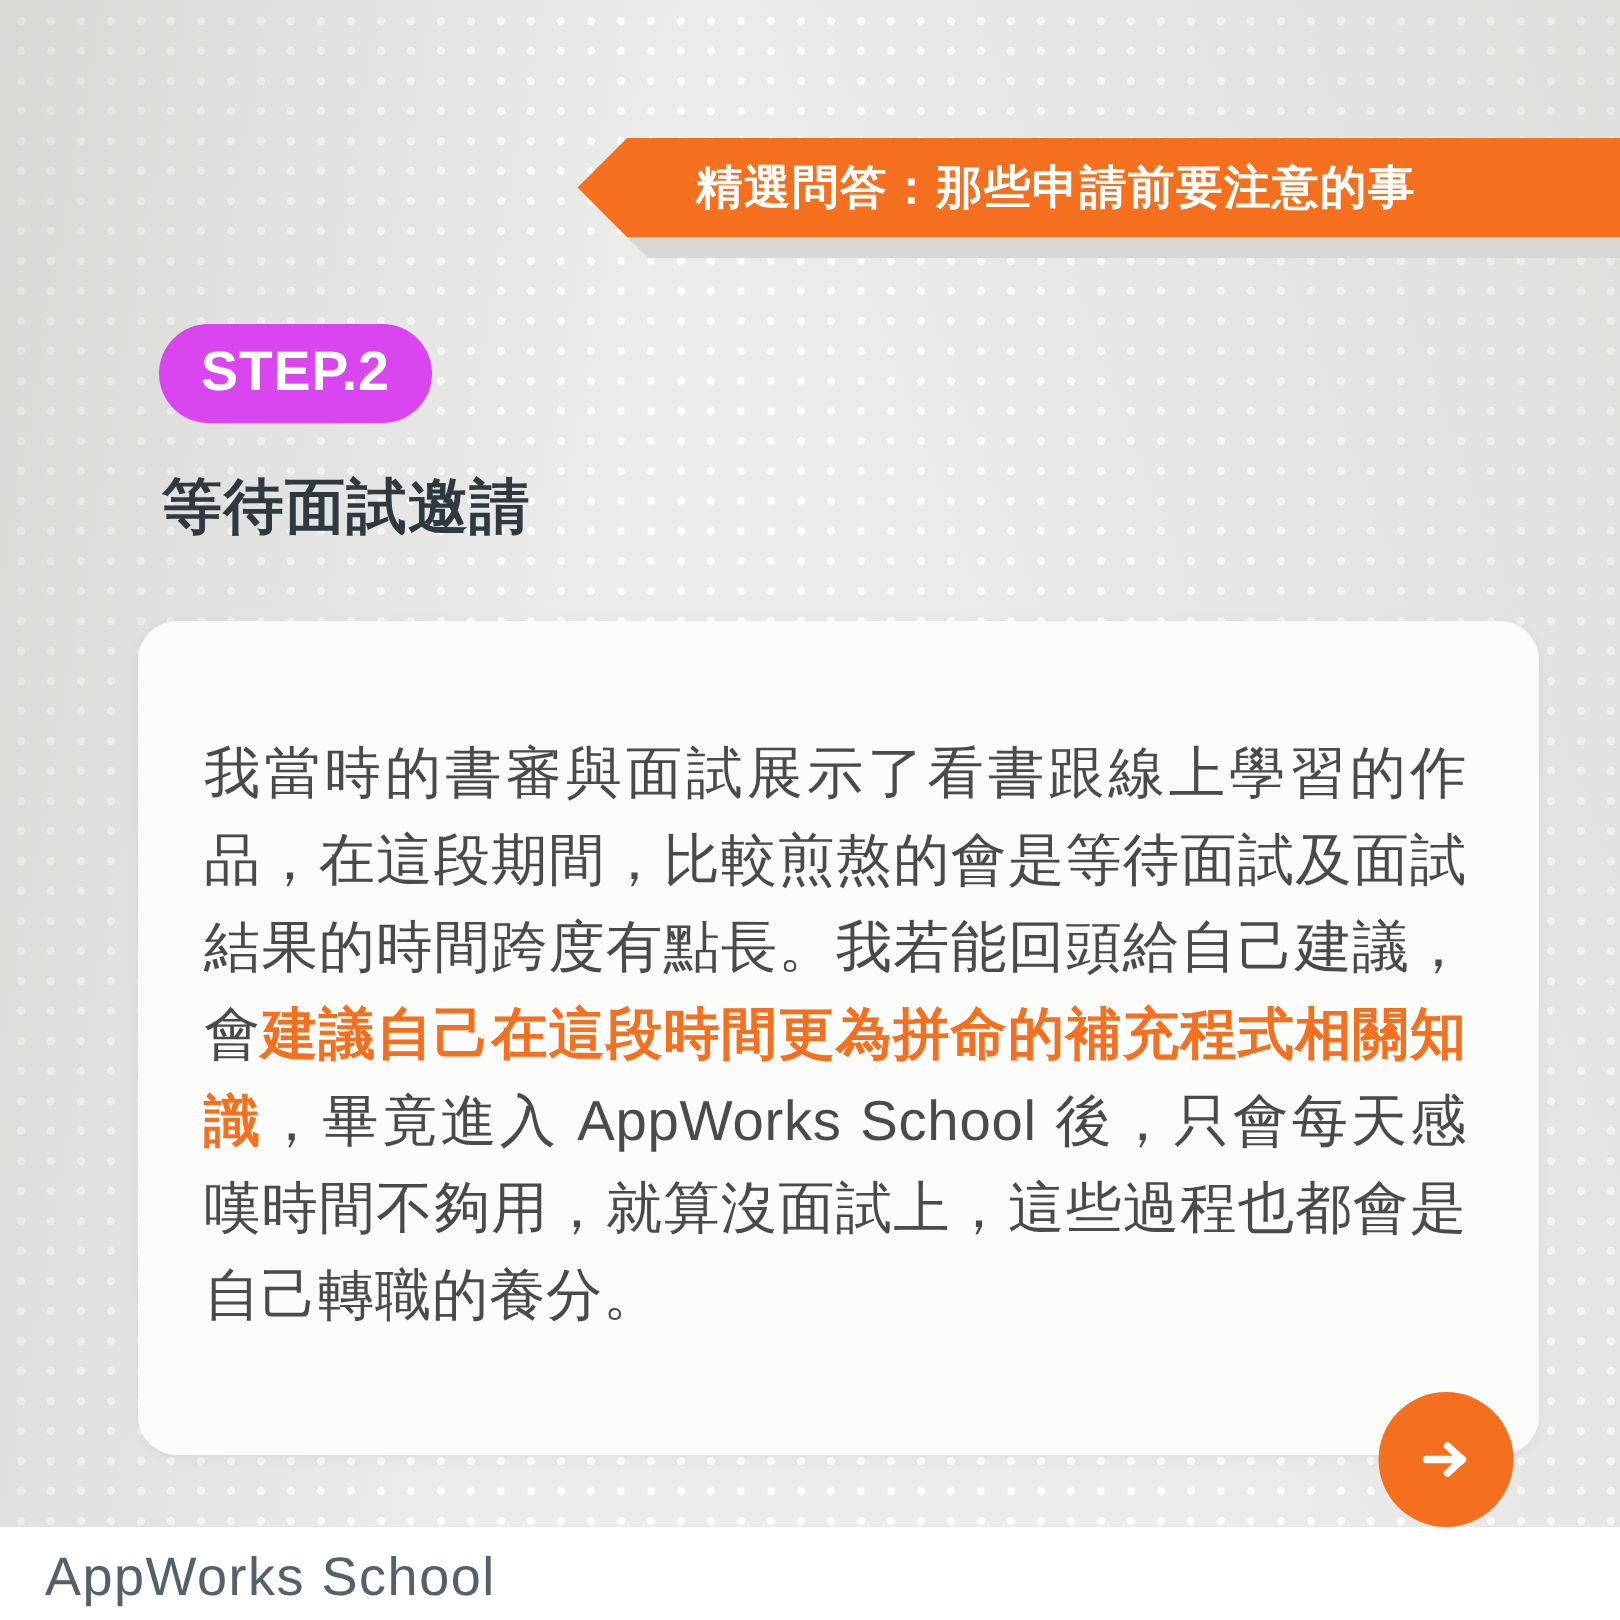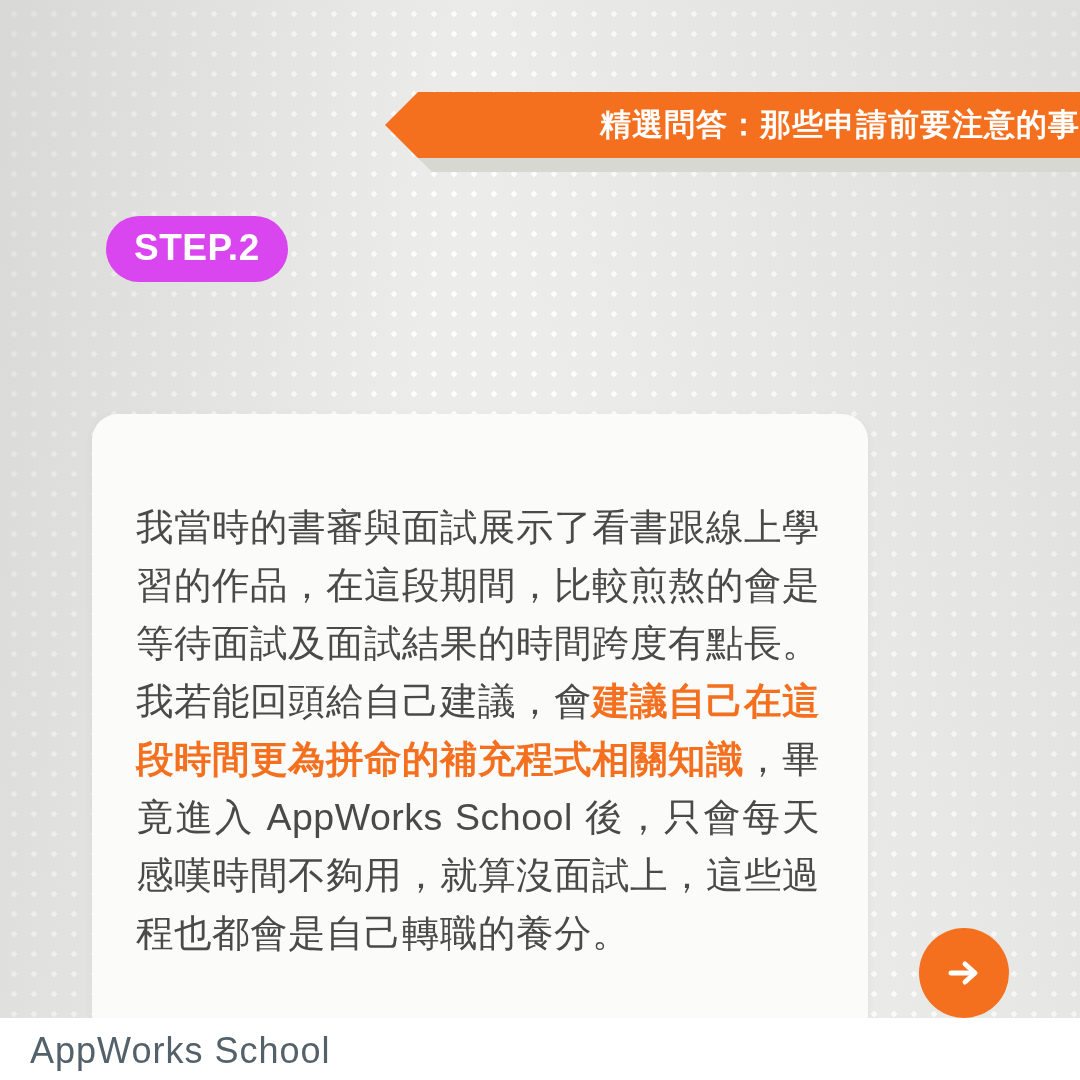--- a/index.html
+++ b/index.html
@@ -67,21 +67,21 @@
   }
   .ribbon {
     position: absolute;
     top: 0;
     left: 0;
     right: 0;
     height: 66px;
     background: #f4701f;
     display: flex;
     align-items: center;
-    justify-content: flex-end;
+    justify-content: flex-start;
   }
   .ribbon::before {
     content: "";
     position: absolute;
     left: -33px;
     top: 0;
     width: 0;
     height: 0;
     border-top: 33px solid transparent;
     border-bottom: 33px solid transparent;
@@ -119,27 +119,27 @@
     font-weight: bold;
     color: #2f3a40;
     letter-spacing: 1px;
   }
 
   
   .card {
     position: absolute;
     top: 414px;
     left: 92px;
-    width: 776px;
+    width: 934px;
     min-height: 436px;
     background: #fbfbfa;
     border-radius: 26px;
     box-shadow: 0 2px 10px rgba(0,0,0,0.05);
     box-sizing: border-box;
-    padding: 46px 48px 40px 44px;
+    padding: 34px 48px 40px 44px;
   }
   .card-text {
     font-size: 37.5px;
     line-height: 1.55;
     color: #4a4a4a;
     letter-spacing: 0.5px;
     text-align: justify;
   }
   .hl {
     color: #f4701f;
@@ -188,20 +188,21 @@
 
   <div class="ribbon-wrap">
     <div class="ribbon-shadow"></div>
     <div class="ribbon">
       <div class="ribbon-title">精選問答：那些申請前要注意的事</div>
     </div>
   </div>
 
   <div class="step-badge">STEP.2</div>
 
+  <div class="step-subtitle">等待面試邀請</div>
 
   <div class="card">
     <p class="card-text" id="card-text"><span>我當時的書審與面試展示了看書跟線上學習的作品，在這段期間，比較煎熬的會是等待面試及面試結果的時間跨度有點長。我若能回頭給自己建議，會</span><span class="hl">建議自己在這段時間更為拼命的補充程式相關知識</span><span>，畢竟進入 AppWorks School 後，只會每天感嘆時間不夠用，就算沒面試上，這些過程也都會是自己轉職的養分。</span></p>
   </div>
 
   <div class="next-btn">
     <span>
       <svg width="46" height="46" viewBox="0 0 46 46" aria-hidden="true">
         <path d="M10 23 H32" stroke="#ffffff" stroke-width="5" stroke-linecap="round" fill="none"></path>
         <path d="M24 14 L34 23 L24 32" stroke="#ffffff" stroke-width="5" stroke-linecap="round" stroke-linejoin="round" fill="none"></path>

